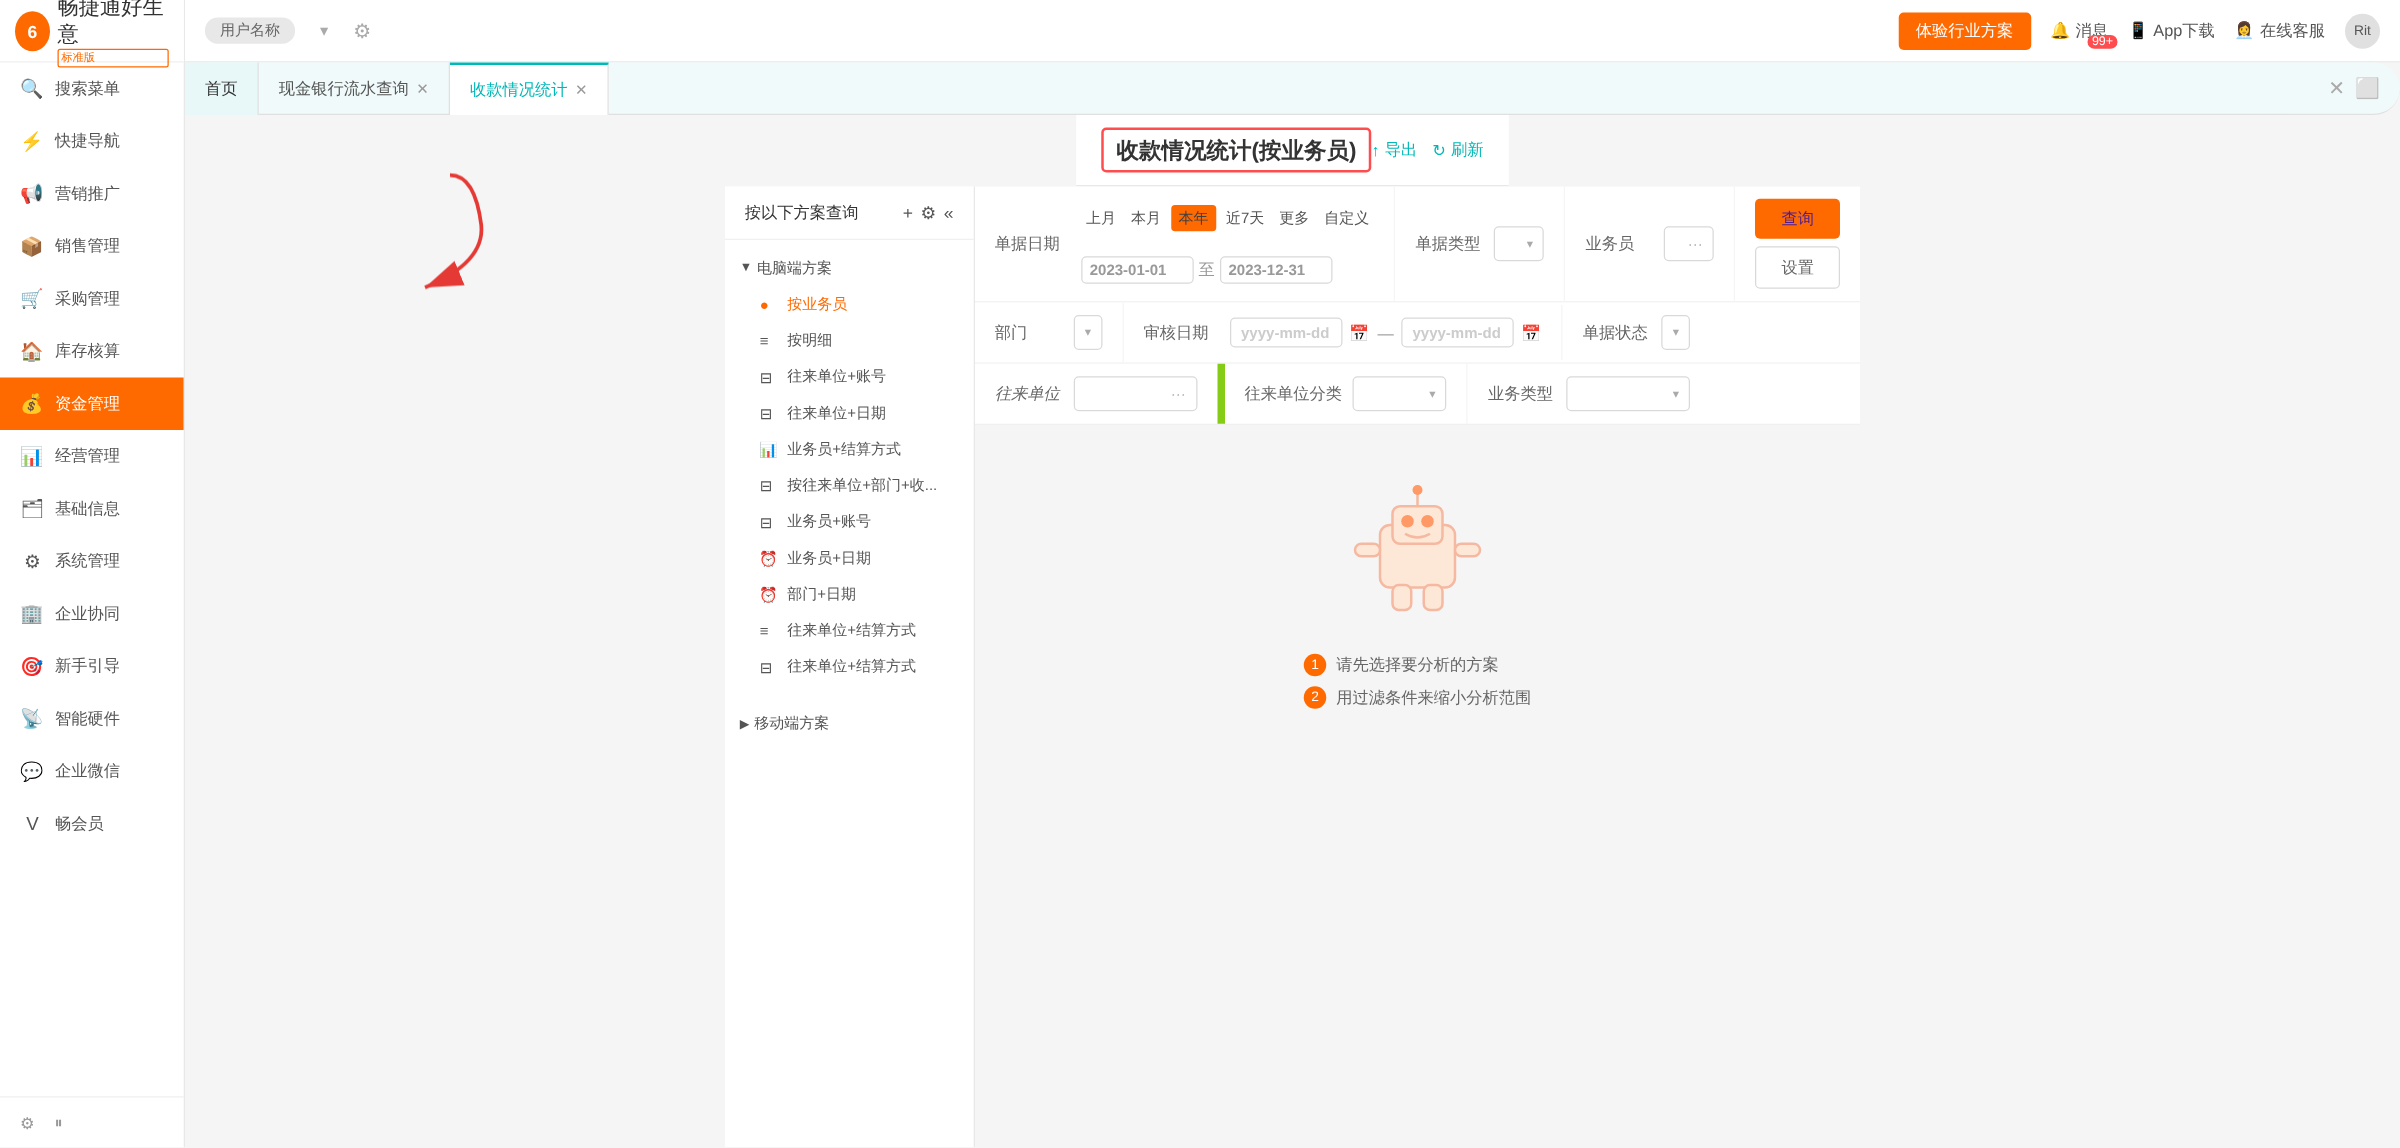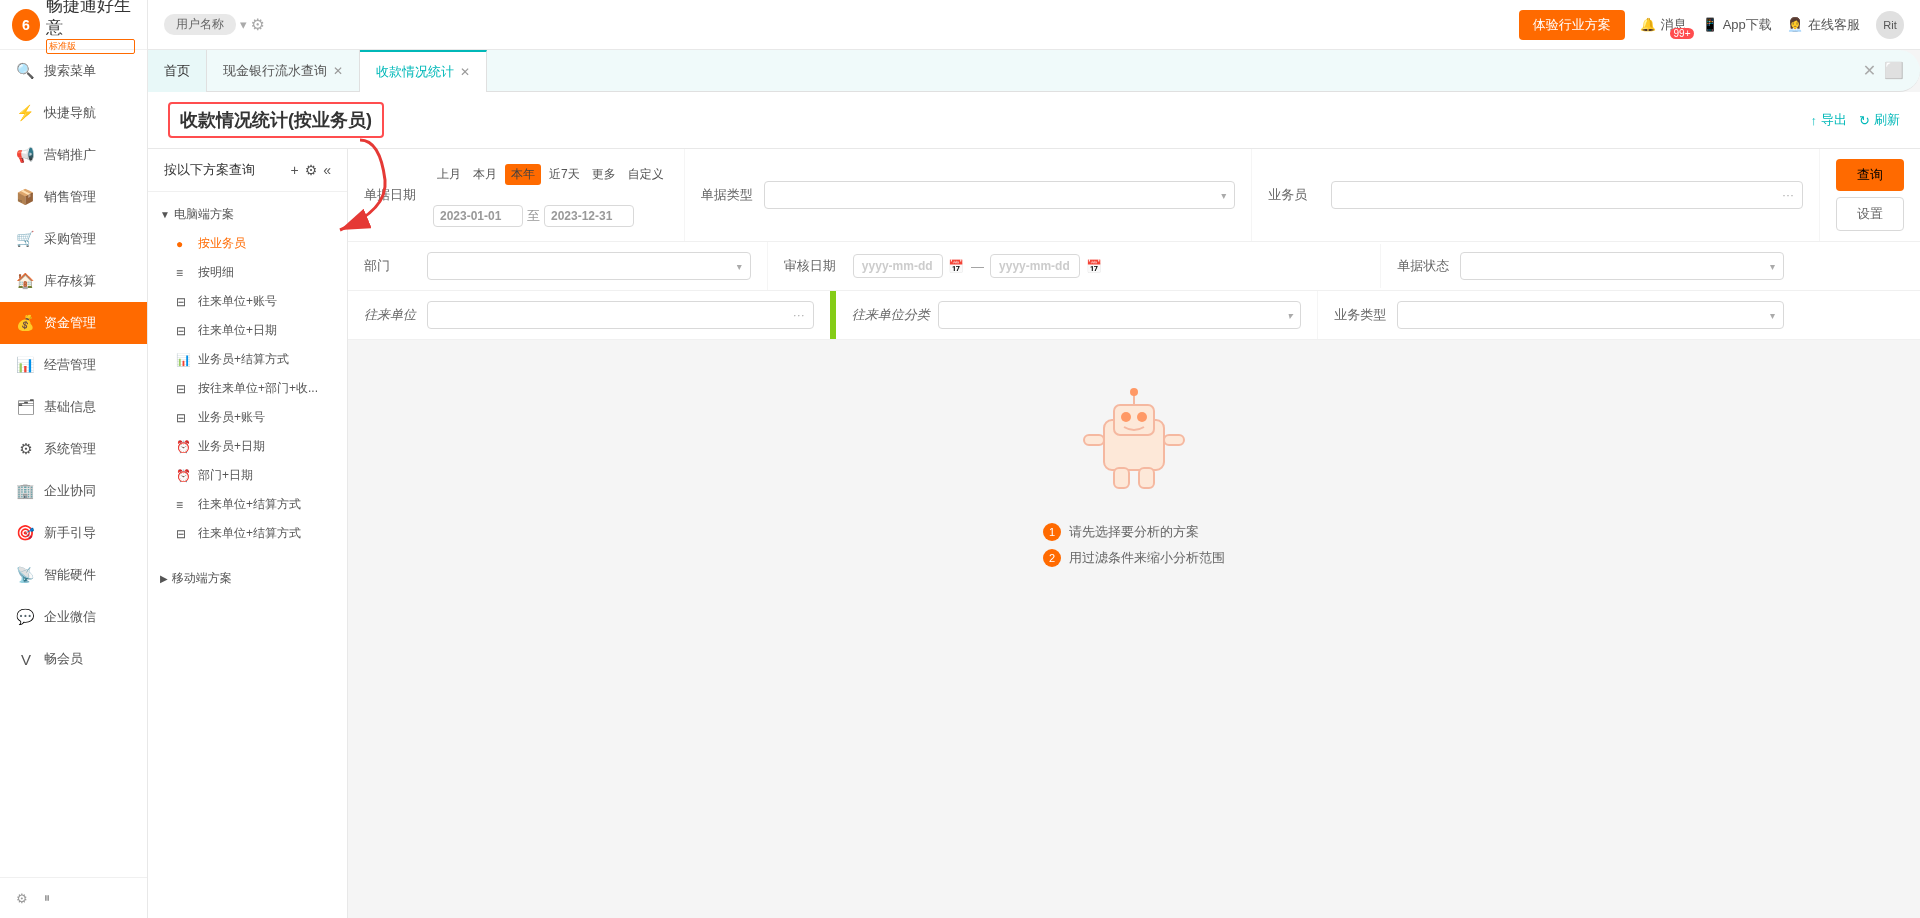--- a/index.html
+++ b/index.html
@@ -74,21 +74,21 @@
       background: #fff;
       border-bottom: 1px solid #e8e8e8;
       display: flex;
       align-items: center;
       padding: 0 16px;
       justify-content: space-between;
     }
     .top-header-left {
       display: flex;
       align-items: center;
-      gap: 4px;
+      gap: 20px;
     }
     .breadcrumb-user {
       background: #e8e8e8;
       border-radius: 10px;
       padding: 2px 12px;
       font-size: 12px;
       color: #666;
     }
     .top-header-actions {
       display: flex;
@@ -161,20 +161,21 @@
       padding-right: 16px;
     }
 
     
     .page-content {
       flex: 1;
       display: flex;
       flex-direction: column;
       overflow: hidden;
       background: #f5f5f5;
+      align-items: center;
     }
 
     
     .page-header {
       background: #fff;
       padding: 10px 20px;
       display: flex;
       align-items: center;
       justify-content: space-between;
       border-bottom: 1px solid #e8e8e8;
@@ -288,21 +289,21 @@
       text-align: center;
       padding: 8px;
       color: #00b8b8;
       cursor: pointer;
       font-size: 13px;
       border-top: 1px solid #f0f0f0;
       background: #fff;
     }
     .btn-query {
       background: #ff6a00;
-      color: #000000;
+      color: #4c1d95;
       border: none;
       border-radius: 4px;
       padding: 7px 20px;
       font-size: 13px;
       cursor: pointer;
     }
     .btn-setting {
       background: white;
       color: #666;
       border: 1px solid #d9d9d9;
@@ -667,21 +668,21 @@
         </div>
 
         <div style="background:#fff;border-bottom:1px solid #f0f0f0;display:flex;align-items:center;">
           <div style="flex:1;display:flex;align-items:center;padding:10px 16px;border-right:6px solid #84cc16;font-style:italic;">
             <span class="filter-cell-label">往来单位</span>
             <div class="filter-cell-input">
               <span style="color:#ccc"></span>
               <span class="more-dots">···</span>
             </div>
           </div>
-          <div style="flex:1;display:flex;align-items:center;padding:10px 16px;border-right:1px solid #f5f5f5;font-style:italic;">
+          <div style="flex:1;display:flex;align-items:center;padding:10px 16px;border-right:1px solid #f5f5f5;">
             <span class="filter-cell-label">往来单位分类</span>
             <div class="filter-cell-input">
               <span style="color:#ccc"></span>
               <span class="chevron-down">▾</span>
             </div>
           </div>
           <div style="flex:1;display:flex;align-items:center;padding:10px 16px;">
             <span class="filter-cell-label">业务类型</span>
             <div class="filter-cell-input">
               <span style="color:#ccc"></span>

